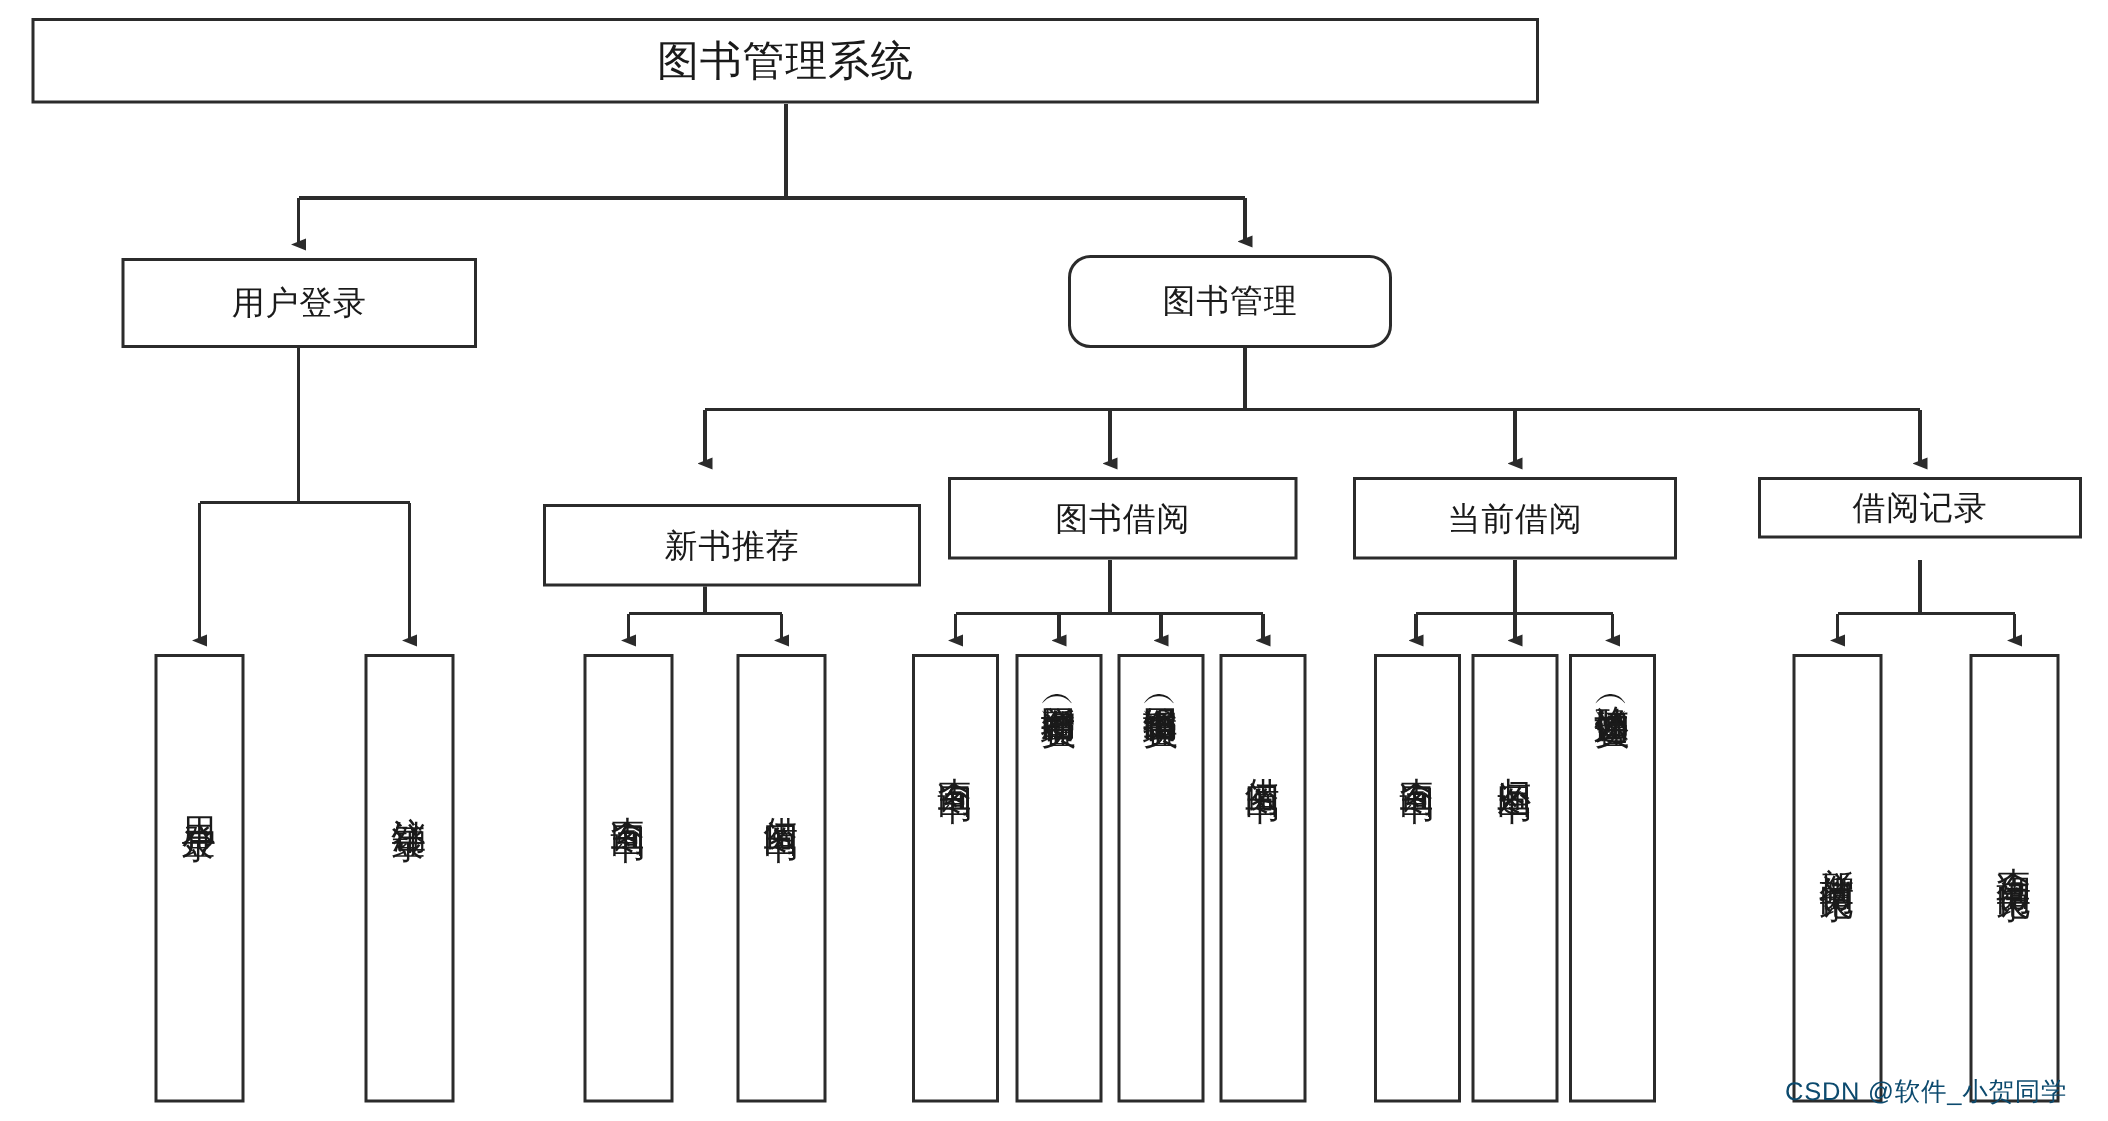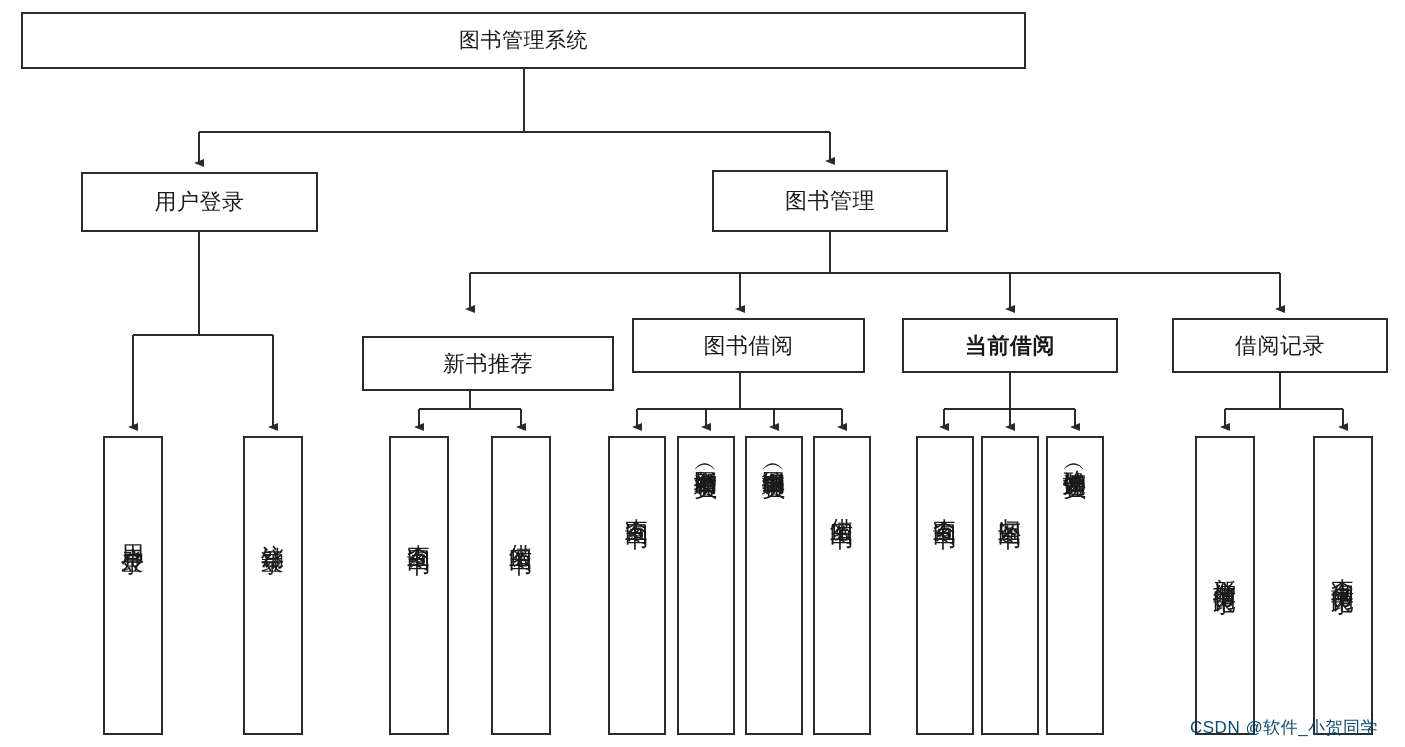--- a/index.html
+++ b/index.html
@@ -41,21 +41,21 @@
     text-align: center;
     line-height: 1.18;
     white-space: nowrap;
   }
   
   .node.horiz .label {
     font-size: 22px;
     letter-spacing: 0.5px;
   }
   .node.root .label {
-    font-size: 21px;
+    font-size: 28px;
   }
   
   .node.vert {
     align-items: flex-start;
     justify-content: center;
     padding-top: 10px;
   }
   .node.vert .label {
     writing-mode: vertical-rl;
     text-orientation: upright;
@@ -147,34 +147,34 @@
     </g>
   </svg>
 
   <div class="node horiz root" style="left:21px; top:12px; width:1005px; height:57px;">
     <span class="label">图书管理系统</span>
   </div>
 
   <div class="node horiz" style="left:81px; top:172px; width:237px; height:60px;">
     <span class="label">用户登录</span>
   </div>
-  <div class="node horiz" style="left:712px; top:170px; width:236px; height:62px;">
+  <div class="node horiz" style="left:712px; top:170px; width:216px; height:62px;border-radius:15px;">
     <span class="label">图书管理</span>
   </div>
 
   <div class="node horiz" style="left:362px; top:318px; width:252px; height:55px;margin-top:18px;">
     <span class="label">新书推荐</span>
   </div>
   <div class="node horiz" style="left:632px; top:318px; width:233px; height:55px;">
     <span class="label">图书借阅</span>
   </div>
-  <div class="node horiz" style="left:902px; top:318px; width:216px; height:55px;font-weight:bold;">
+  <div class="node horiz" style="left:902px; top:318px; width:216px; height:55px;">
     <span class="label">当前借阅</span>
   </div>
-  <div class="node horiz" style="left:1172px; top:318px; width:216px; height:55px;">
+  <div class="node horiz" style="left:1172px; top:318px; width:216px; height:41px;">
     <span class="label">借阅记录</span>
   </div>
 
   <div class="node vert mid" style="left:103px; top:436px; width:60px; height:299px;">
     <span class="label">用户登录</span>
   </div>
   <div class="node vert mid" style="left:243px; top:436px; width:60px; height:299px;">
     <span class="label">注销登录</span>
   </div>
 

